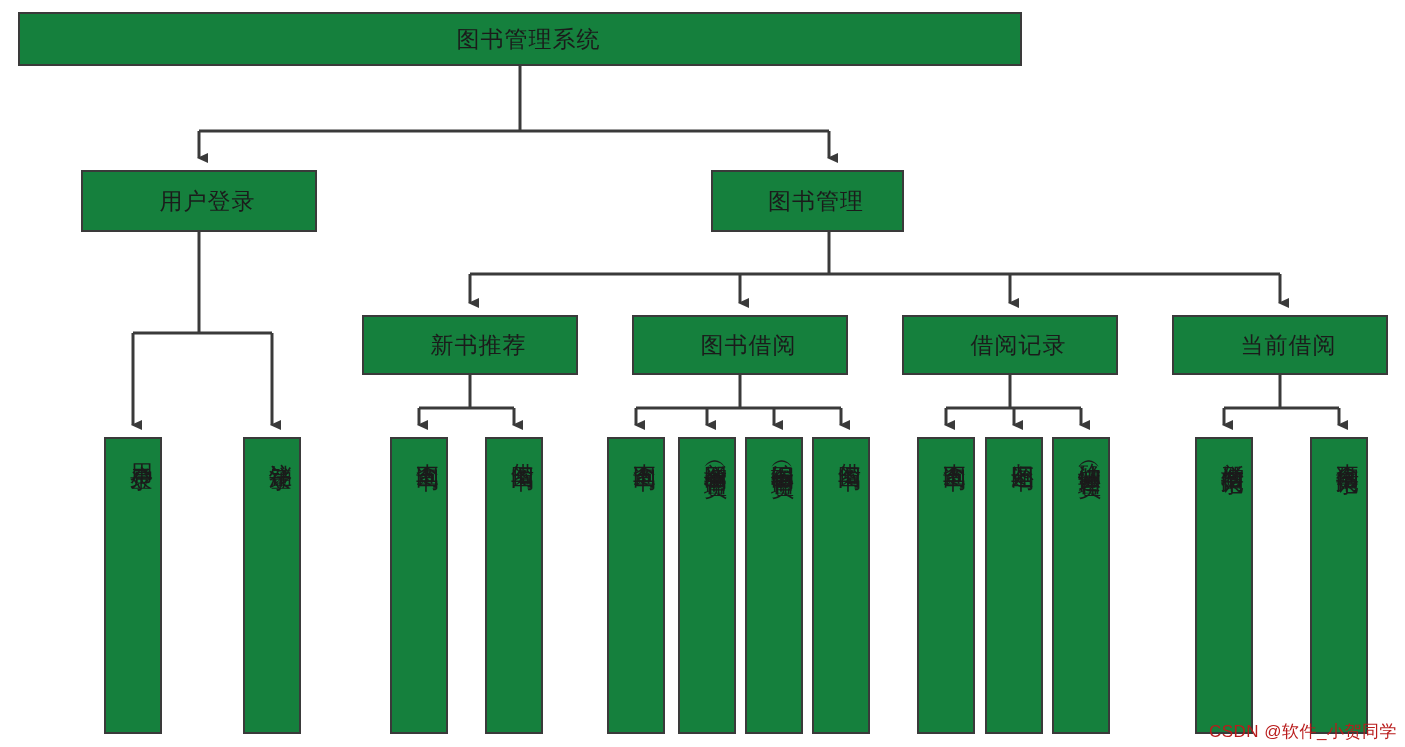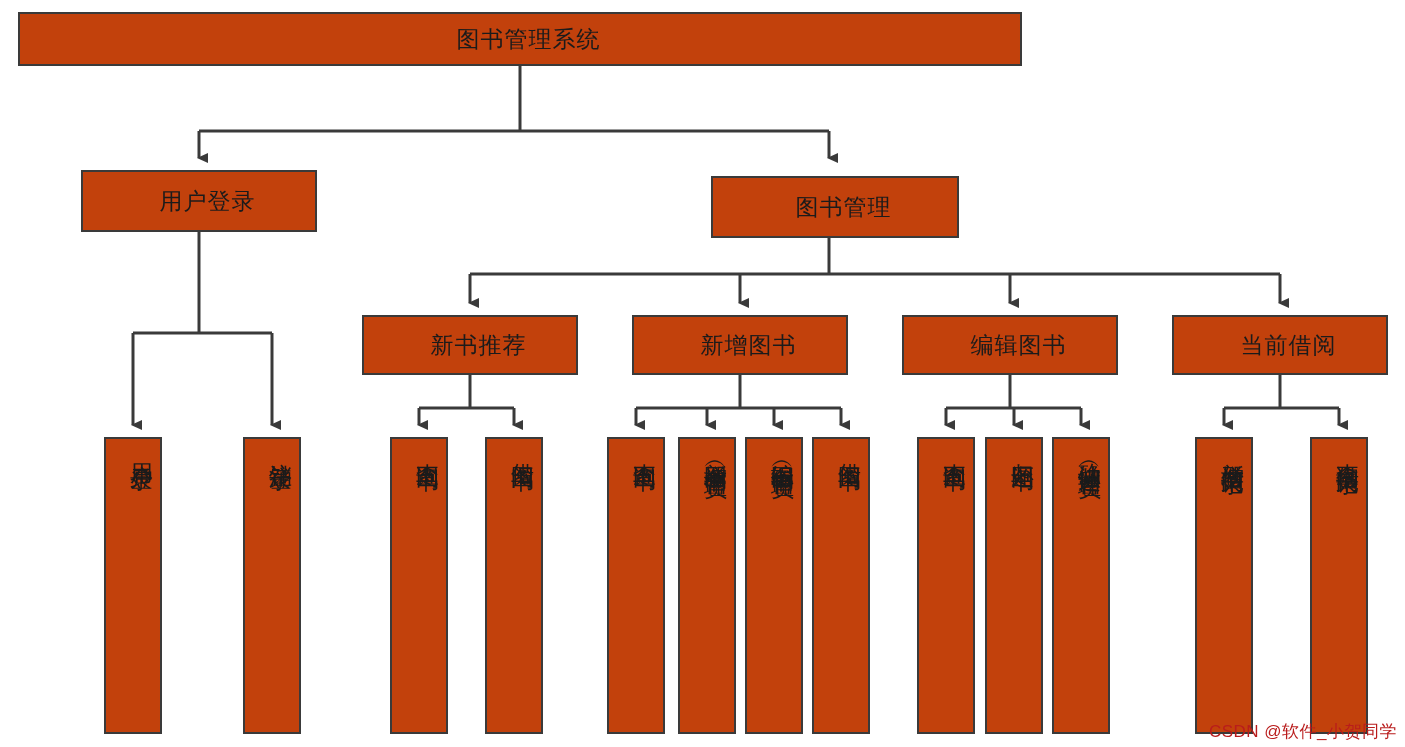--- a/index.html
+++ b/index.html
@@ -21,21 +21,21 @@
     position: absolute;
     left: 0;
     top: 0;
     width: 1405px;
     height: 747px;
   }
   .node {
     position: absolute;
     box-sizing: border-box;
     border: 2px solid #3a3a3a;
-    background: #c2410c;
+    background: #15803d;
     display: flex;
     align-items: center;
     justify-content: center;
     color: #1b1b1b;
     padding-left: 17px;
   }
   .node.horiz {
     font-size: 23px;
     letter-spacing: 1px;
   }
@@ -117,32 +117,32 @@
     </g>
   </svg>
 
   <div class="node horiz" id="root-node" style="left: 18px; top: 12px; width: 1004px; height: 54px;">
     <span>图书管理系统</span>
   </div>
 
   <div class="node horiz" id="l2-0" style="left: 81px; top: 170px; width: 236px; height: 62px;">
     <span>用户登录</span>
   </div>
-  <div class="node horiz" id="l2-1" style="left: 711px; top: 176px; width: 248px; height: 62px;">
+  <div class="node horiz" id="l2-1" style="left: 711px; top: 170px; width: 193px; height: 62px;">
     <span>图书管理</span>
   </div>
 
   <div class="node horiz" id="l3-0" style="left: 362px; top: 315px; width: 216px; height: 60px;">
     <span>新书推荐</span>
   </div>
   <div class="node horiz" id="l3-1" style="left: 632px; top: 315px; width: 216px; height: 60px;">
-    <span>新增图书</span>
+    <span>图书借阅</span>
   </div>
   <div class="node horiz" id="l3-2" style="left: 902px; top: 315px; width: 216px; height: 60px;">
-    <span>编辑图书</span>
+    <span>借阅记录</span>
   </div>
   <div class="node horiz" id="l3-3" style="left: 1172px; top: 315px; width: 216px; height: 60px;">
     <span>当前借阅</span>
   </div>
 
   <div class="node vert" id="lf-0" style="left: 104px; top: 437px; width: 58px; height: 297px;">
     <span class="vtext">用户登录</span>
   </div>
   <div class="node vert" id="lf-1" style="left: 243px; top: 437px; width: 58px; height: 297px;">
     <span class="vtext">注销登录</span>

